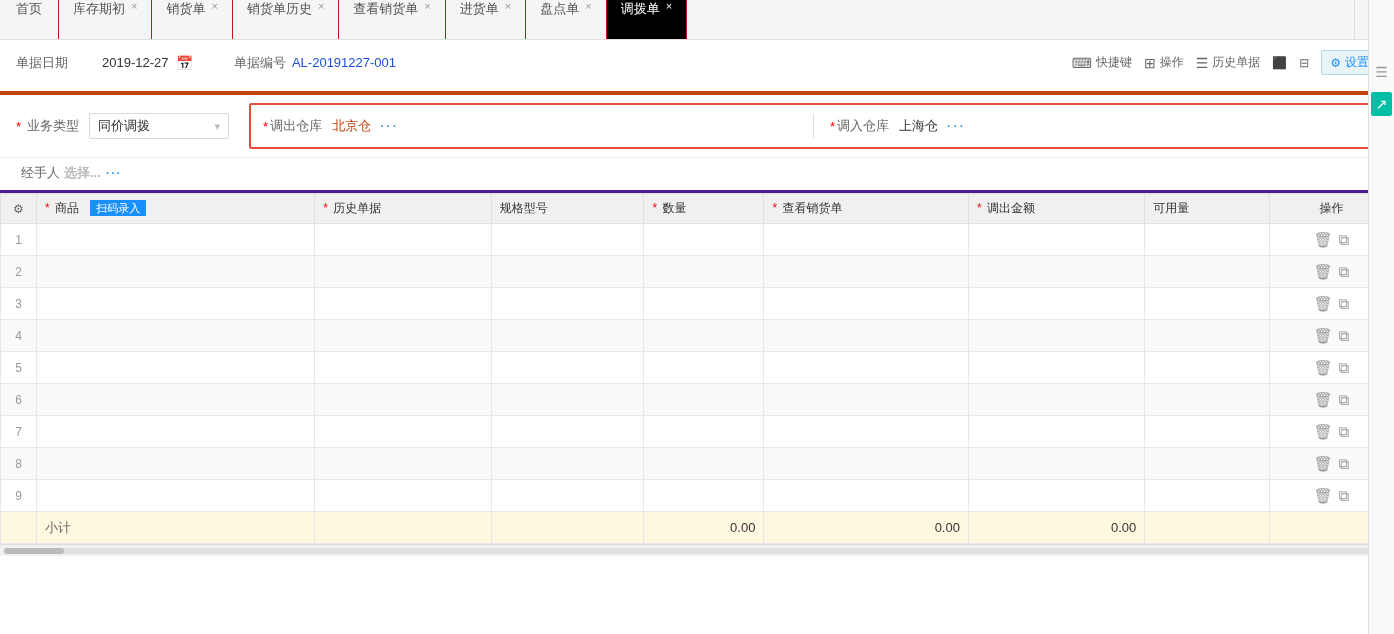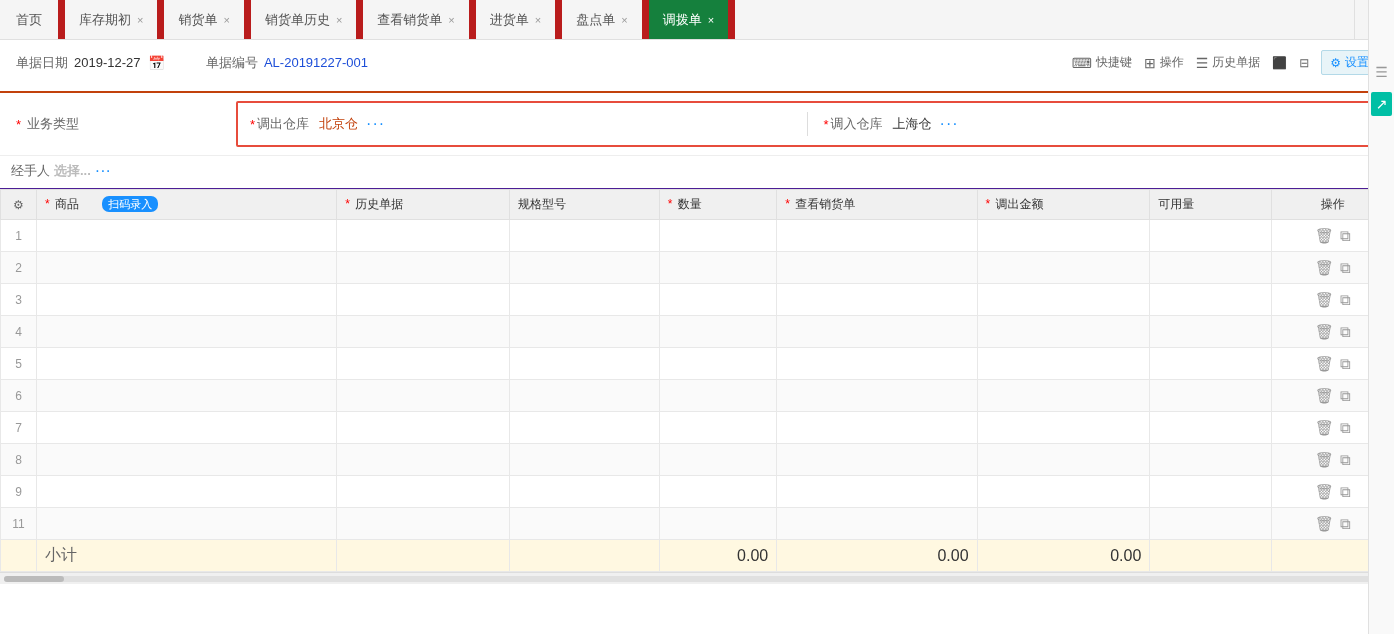--- a/index.html
+++ b/index.html
@@ -3,37 +3,37 @@
   <meta charset="utf-8">
   <style>
     * { box-sizing: border-box; margin: 0; padding: 0; }
     body { font-family: -apple-system, BlinkMacSystemFont, "Segoe UI", "PingFang SC", "Microsoft YaHei", sans-serif; font-size: 13px; color: #333; background: #fff; width: 1394px; min-height: 634px; overflow: hidden; }
 
     
     .tab-bar {
       display: flex; align-items: center; background: #f5f5f5; border-bottom: 1px solid #e0e0e0; height: 40px; padding: 0 0 0 0; position: relative;
     }
     .tab-item {
-      display: flex; align-items: center; padding: 0 14px; height: 100%; cursor: pointer; font-size: 13px; color: #555; border-right: 7px solid #b91c1c; white-space: nowrap; position: relative;
+      display: flex; padding: 0 14px; height: 100%; cursor: pointer; font-size: 13px; color: #555; border-right: 1px solid #b91c1c; white-space: nowrap; position: relative;
     }
     .tab-item:first-child { border-left: 1px solid #e0e0e0; }
     .tab-item.active { background: #fff; color: #333; font-weight: 500; }
-    .tab-item.active.teal { background: #15803d; color: #fff; }
+    .tab-item.active.teal { background: #000000; color: #fff; }
     .tab-close { margin-left: 6px; font-size: 11px; color: #999; cursor: pointer; }
     .tab-item.active.teal .tab-close { color: #fff; }
     .tab-item.home { font-size: 13px; padding: 0 16px; border-left: none; }
     .close-btn-right { margin-left: auto; padding: 0 14px; font-size: 18px; color: #999; cursor: pointer; border-left: 1px solid #e0e0e0; height: 100%; display: flex; align-items: center; }
 
     
-    .form-area { padding: 10px 16px 6px 16px; background: #fff; border-bottom: 2px solid #c2410c; }
+    .form-area { padding: 10px 16px 6px 16px; background: #fff; border-bottom: 4px solid #c2410c; }
     .form-row { display: flex; align-items: center; margin-bottom: 10px; }
     .form-label { color: #666; margin-right: 6px; white-space: nowrap; }
     .required-star { color: red; margin-right: 2px; }
     .form-value { color: #333; margin-right: 4px; }
-    .date-field { display: flex; align-items: center; gap: 4px; }
+    .date-field { display: flex; align-items: center; gap: 4px; margin-left: 28px; }
     .date-icon { font-size: 14px; color: #666; cursor: pointer; }
     .field-sep { margin: 0 20px; color: #bbb; }
     .doc-number { color: #1d4ed8; }
 
     .toolbar-right { margin-left: auto; display: flex; align-items: center; gap: 12px; color: #666; font-size: 12px; }
     .toolbar-btn { display: flex; align-items: center; gap: 4px; cursor: pointer; color: #666; }
     .toolbar-btn .icon { font-size: 14px; }
     .settings-btn { background: #e8f4f8; border: 1px solid #b3d9e8; color: #1890ff; padding: 3px 8px; border-radius: 2px; cursor: pointer; font-size: 12px; display: flex; align-items: center; gap: 4px; }
 
     
@@ -51,28 +51,28 @@
     
     .table-container { width: 100%; overflow-x: auto; }
     table { width: 100%; border-collapse: collapse; font-size: 12px; }
     thead tr { background: #f0f0f0; }
     thead th { border: 1px solid #e0e0e0; padding: 6px 8px; text-align: left; font-weight: normal; color: #333; white-space: nowrap; }
     thead th .req { color: red; margin-right: 2px; }
     tbody tr { background: #fff; }
     tbody td { border: 1px solid #e8e8e8; padding: 4px 8px; height: 32px; color: #333; font-size: 12px; }
     tbody tr:nth-child(even) td { background: #fafafa; }
     .row-num { color: #999; text-align: center; width: 36px; }
-    .subtotal-row td { background: #fff8e1 !important; color: #333; font-size: 16px; }
+    .subtotal-row td { background: #fff8e1 !important; color: #333; font-size: 13px; }
     .subtotal-row td:first-child { color: #666; }
     .op-cell { display: flex; align-items: center; gap: 6px; justify-content: center; }
     .del-icon, .copy-icon { color: #999; cursor: pointer; font-size: 15px; }
 
     
     .gear-col { text-align: center; width: 36px; color: #666; cursor: pointer; }
-    .scan-btn { background: #1890ff; color: #fff; border-radius: 7px; padding: 2px 6px; font-size: 11px; cursor: pointer; margin-left: 20px; text-align: right; }
+    .scan-btn { background: #1890ff; color: #fff; border-radius: 1px; padding: 2px 6px; font-size: 11px; cursor: pointer; margin-left: 8px; text-align: right; }
 
     
     .right-panel { position: fixed; right: 0; top: 0; width: 26px; height: 100%; display: flex; flex-direction: column; align-items: center; justify-content: flex-start; padding-top: 60px; gap: 8px; border-left: 1px solid #e0e0e0; background: #f9f9f9; }
     .right-icon { color: #999; cursor: pointer; font-size: 14px; padding: 4px; }
     .right-icon.teal { background: #00bfa5; color: #fff; padding: 4px 5px; border-radius: 2px; }
 
     .bottom-scrollbar { height: 12px; background: #f0f0f0; border-top: 1px solid #ddd; display: flex; align-items: center; }
     .scrollbar-track { flex: 1; height: 6px; background: #e0e0e0; border-radius: 3px; margin: 0 4px; }
     .scrollbar-thumb { width: 60px; height: 6px; background: #bbb; border-radius: 3px; }
   </style>
@@ -149,40 +149,44 @@
         <span>设置</span>
       </div>
     </div>
   </div>
 </div>
 
 <div style="display:flex; align-items:center; padding: 8px 16px 8px 16px; border-bottom: 1px solid #eee;">
   <div style="display:flex;align-items:center;gap:4px;min-width:200px;">
     <span class="required-star">*</span>
     <span class="form-label">业务类型</span>
+    <div class="business-type-select">
+      <span>同价调拨</span>
+      <span class="select-arrow">▾</span>
+    </div>
   </div>
 
   <div class="highlight-box">
     <div class="warehouse-field">
       <span class="required-star">*</span>
       <span class="form-label">调出仓库</span>
       <span style="color:#c2410c;margin-left:4px;">北京仓</span>
       <span class="more-dots" style="margin-left:8px;">···</span>
     </div>
     <div class="warehouse-sep"></div>
     <div class="warehouse-field">
       <span class="required-star">*</span>
       <span class="form-label">调入仓库</span>
       <span style="color:#333;margin-left:4px;">上海仓</span>
       <span class="more-dots" style="margin-left:8px;">···</span>
     </div>
   </div>
 </div>
 
-<div style="display:flex; align-items:center; padding: 6px 16px 8px 11px; border-bottom: 1px solid #4c1d95;">
+<div style="display:flex; align-items:center; padding: 6px 16px 8px 21px; border-bottom: 3px solid #4c1d95;">
   <span style="margin-right:4px;color:#666;">经手人</span>
   <span class="person-select">
     <span>选择...</span>
   </span>
   <span class="person-dots">···</span>
 </div>
 
 <div class="table-container">
   <table>
     <thead>
@@ -360,36 +364,20 @@
         <td></td>
         <td></td>
         <td>
             <div class="op-cell">
               <span class="del-icon">🗑</span>
               <span class="copy-icon">⧉</span>
             </div>
           </td>
       </tr>
 
-      <tr>
-        <td class="row-num">11</td>
-        <td></td>
-        <td></td>
-        <td></td>
-        <td></td>
-        <td></td>
-        <td></td>
-        <td></td>
-        <td>
-            <div class="op-cell">
-              <span class="del-icon">🗑</span>
-              <span class="copy-icon">⧉</span>
-            </div>
-          </td>
-      </tr>
       <tr class="subtotal-row">
         <td></td>
         <td style="color:#666;">小计</td>
         <td></td>
         <td></td>
         <td style="text-align:right;">0.00</td>
         <td style="text-align:right;">0.00</td>
         <td style="text-align:right;">0.00</td>
         <td></td>
         <td></td>

